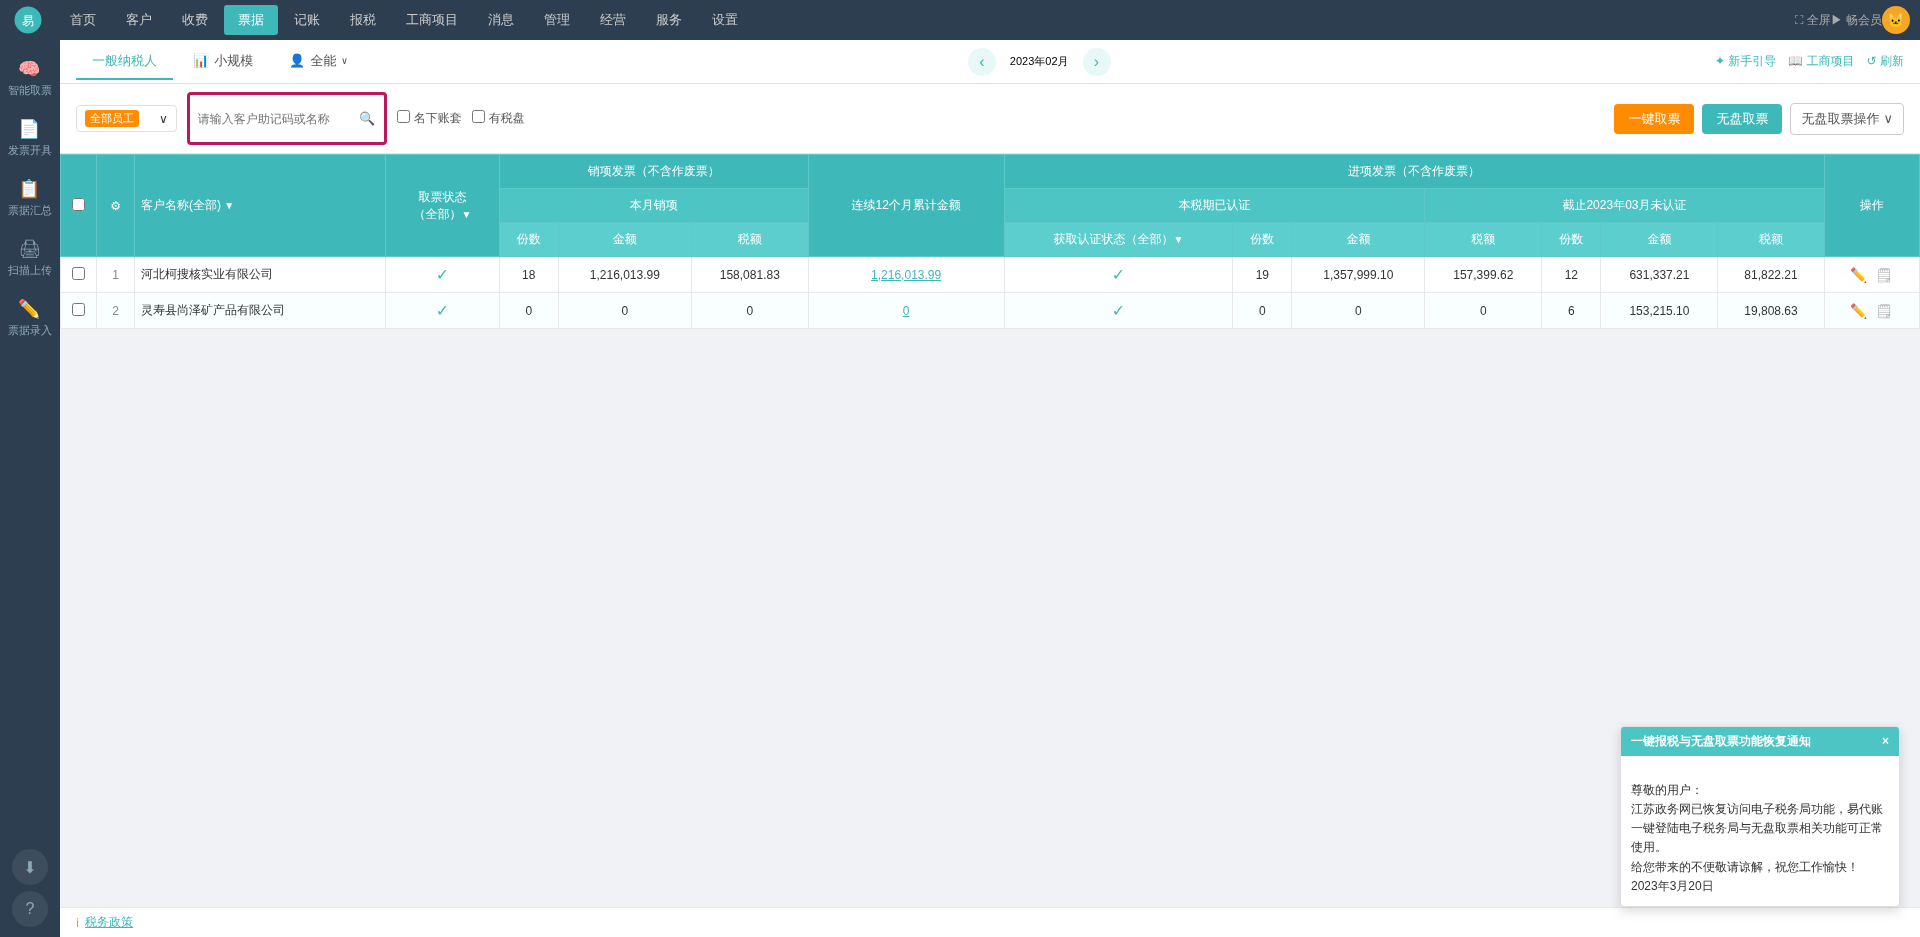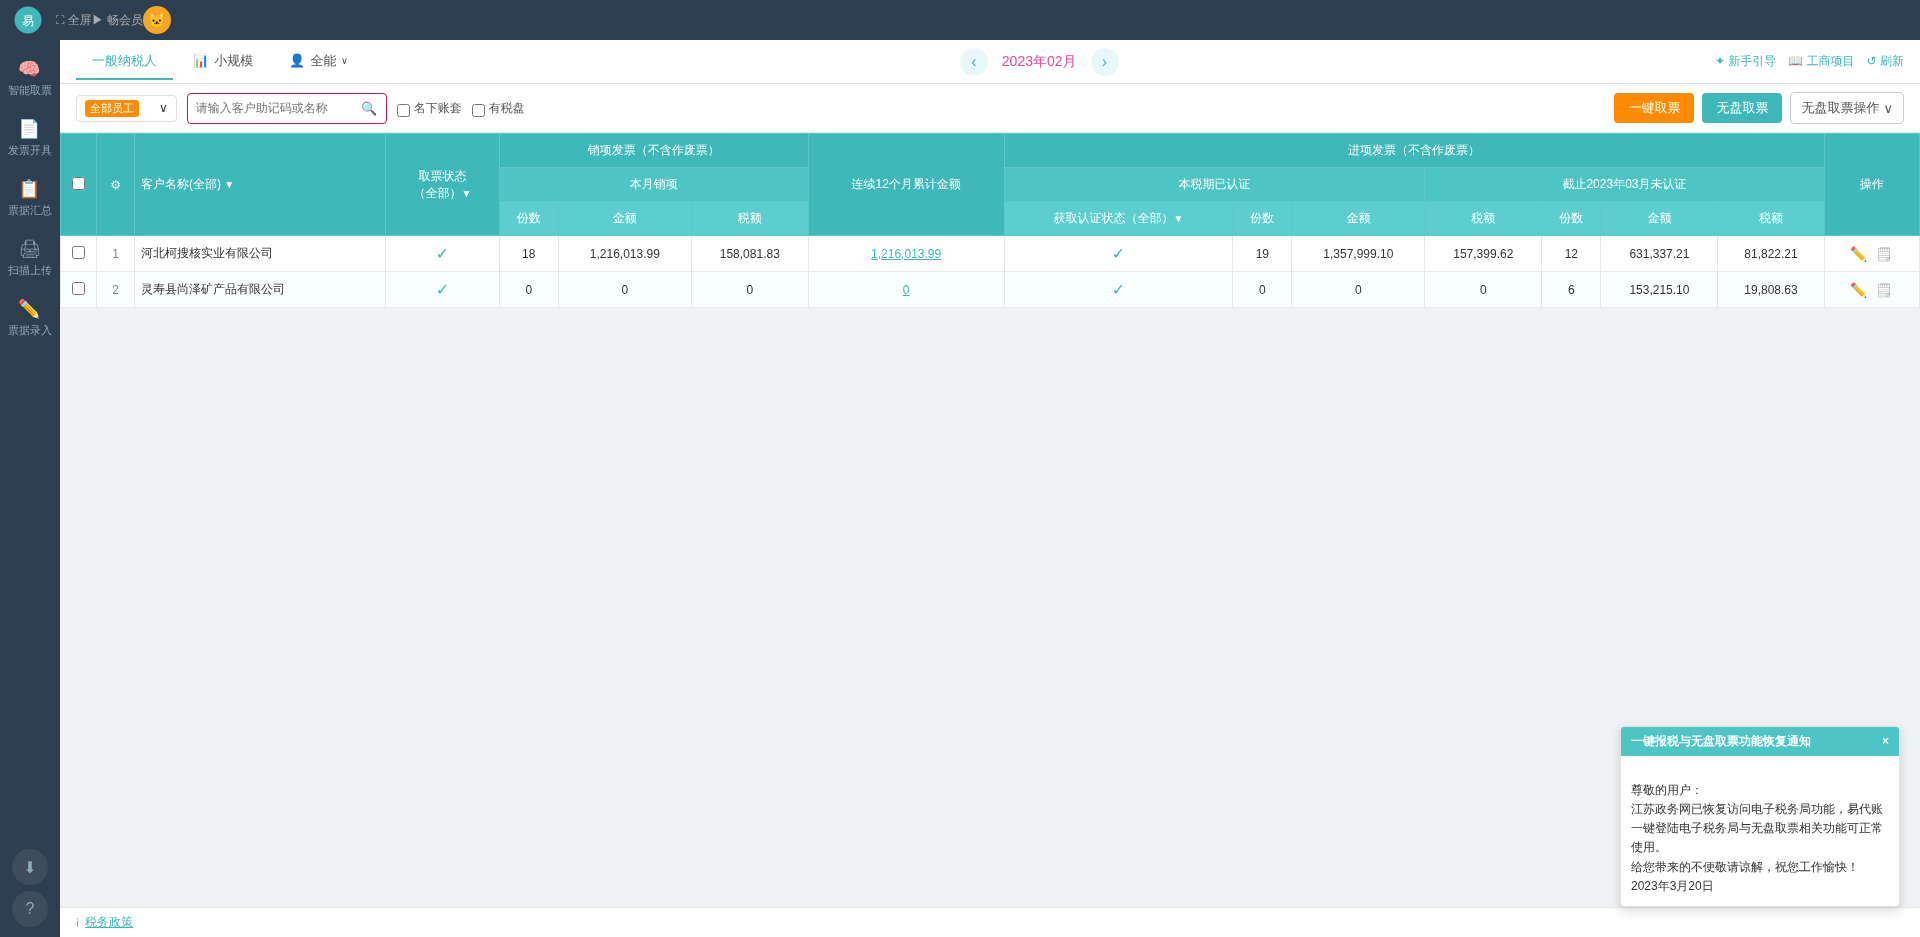--- a/index.html
+++ b/index.html
@@ -93,46 +93,46 @@
       display: flex; align-items: center; gap: 5px; font-family: Liberation Mono, monospace;
     }
     .tab-item.active { color: #3eb8b8; border-bottom: 2px solid #3eb8b8; font-weight: 500; }
     .tab-nav { display: flex; align-items: center; gap: 6px; margin-left: auto; }
     .tab-nav-btn {
       width: 28px; height: 28px; border-radius: 50%;
       background: #e8f8f8; border: none; cursor: pointer;
       display: flex; align-items: center; justify-content: center;
       color: #3eb8b8; font-size: 16px;
     }
-    .tab-month { font-size: 14px; color: #ec4899; padding: 0 8px; }
+    .tab-month { font-size: 11px; color: #000000; padding: 0 8px; }
 
     
     .toolbar {
       background: #fff;
       padding: 8px 16px;
       display: flex;
       align-items: center;
       gap: 10px;
       border-bottom: 1px solid #e8e8e8;
     }
     .employee-select {
       display: flex; align-items: center; gap: 20px;
       border: 1px solid #e0e0e0; border-radius: 4px;
       padding: 4px 8px; cursor: pointer; font-size: 12px; color: #333;
       background: #fff;
     }
     .employee-select .tag { background: #ff8c00; color: #fff; border-radius: 3px; padding: 1px 5px; font-size: 11px; }
     .search-box {
-      border: 1px solid #be185d; border-radius: 4px;
-      padding: 7px 8px; display: flex; align-items: center; gap: 6px;
+      border: 3px solid #be185d; border-radius: 4px;
+      padding: 16px 8px; display: flex; align-items: center; gap: 6px;
       background: #fff; width: 200px;
     }
     .search-box input { border: none; outline: none; font-size: 12px; width: 100%; color: #333; }
     .search-box .search-icon { color: #aaa; cursor: pointer; }
-    .checkbox-label { display: flex; align-items: flex-end; gap: 4px; font-size: 12px; color: #555; cursor: pointer; }
+    .checkbox-label { display: flex; align-items: flex-start; gap: 4px; font-size: 12px; color: #555; cursor: pointer; }
     .checkbox-label input[type=checkbox] { cursor: pointer; }
     .toolbar-right { margin-left: auto; display: flex; gap: 8px; align-items: center; }
     .btn-orange { background: #ff8c00; color: #fff; border: none; border-radius: 4px; padding: 6px 14px; cursor: pointer; font-size: 13px; }
     .btn-teal { background: #3eb8b8; color: #fff; border: none; border-radius: 4px; padding: 6px 14px; cursor: pointer; font-size: 13px; }
     .btn-outline { background: #fff; color: #555; border: 1px solid #ccc; border-radius: 4px; padding: 6px 10px; cursor: pointer; font-size: 13px; display: flex; align-items: center; gap: 4px; }
 
     
     .table-wrapper { flex: 1; overflow: auto; }
     table { width: 100%; border-collapse: collapse; font-size: 12px; }
     thead tr th {
@@ -210,20 +210,34 @@
 </head>
 <body>
 
 <div class="top-nav">
   <div class="logo">
     <svg viewBox="0 0 40 40" fill="none">
       <circle cx="20" cy="20" r="18" fill="#3eb8b8"></circle>
       <text x="20" y="26" text-anchor="middle" fill="#fff" font-size="16" font-family="Arial">易</text>
     </svg>
   </div>
+  <div class="nav-items" id="nav-items">
+      <div class="nav-item">首页</div>
+      <div class="nav-item">客户</div>
+      <div class="nav-item">收费</div>
+      <div class="nav-item active">票据</div>
+      <div class="nav-item">记账</div>
+      <div class="nav-item">报税</div>
+      <div class="nav-item">工商项目</div>
+      <div class="nav-item">消息</div>
+      <div class="nav-item">管理</div>
+      <div class="nav-item">经营</div>
+      <div class="nav-item">服务</div>
+      <div class="nav-item">设置</div>
+    </div>
   <div class="nav-right">
     <span>⛶ 全屏</span>
     <span>▶ 畅会员</span>
     <div class="user-avatar">🐱</div>
   </div>
 </div>
 
 <div class="layout">
 
   <div class="sidebar" id="sidebar">

